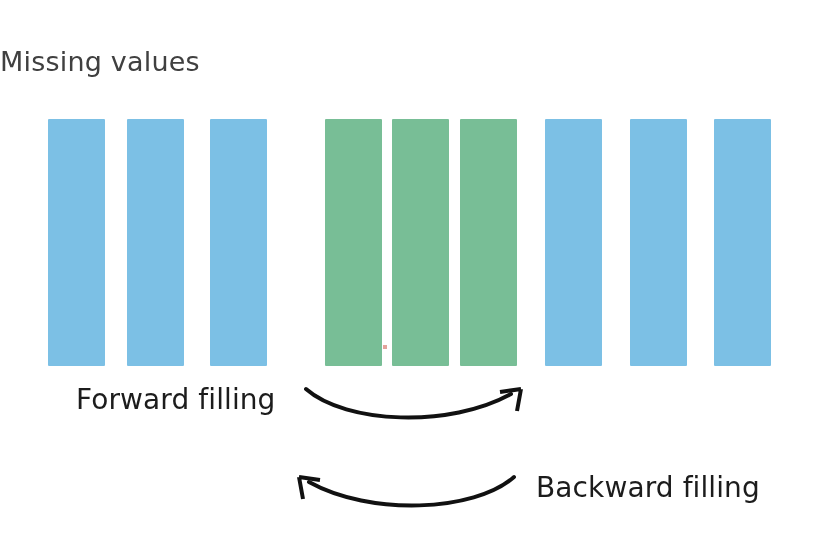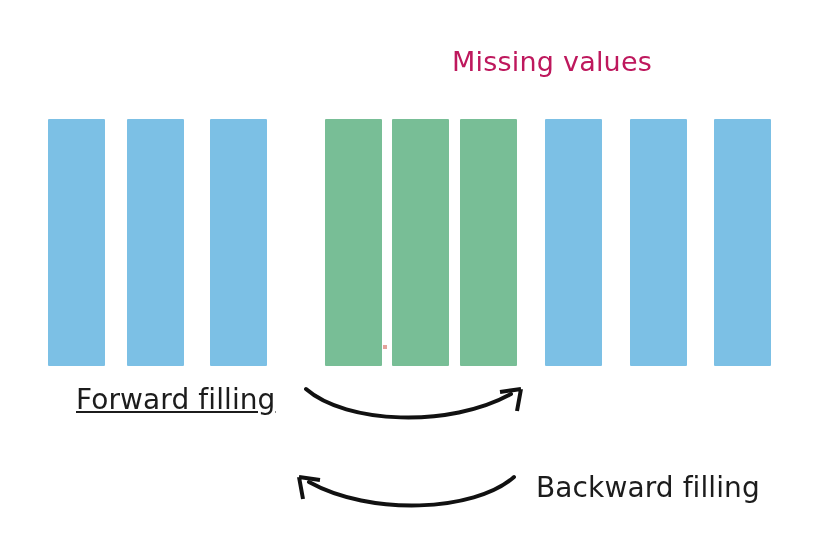--- a/index.html
+++ b/index.html
@@ -17,23 +17,23 @@
     position: relative;
     width: 816px;
     height: 537px;
     background: #ffffff;
   }
   #chart-title {
     position: absolute;
     left: 0;
     top: 46px;
     width: 652px;
-    text-align: right;
+    text-align: left;
     font-size: 27px;
-    color: #be185d;
+    color: #404040;
     font-family: "DejaVu Sans", sans-serif;
     font-weight: 400;
     letter-spacing: 0.2px;
     white-space: nowrap;
   }
   #bars-row {
     position: absolute;
     left: 0;
     top: 0;
     width: 816px;
@@ -50,21 +50,20 @@
     font-size: 28px;
     color: #1c1c1c;
     font-family: "DejaVu Sans", sans-serif;
     font-weight: 400;
     white-space: nowrap;
     letter-spacing: 0.1px;
   }
   #forward-filling-label {
     left: 76px;
     top: 383px;
-    text-decoration: underline;
   }
   #backward-filling-label {
     left: 536px;
     top: 471px;
   }
   .arrow-svg {
     position: absolute;
   }
   #forward-arrow-svg {
     left: 300px;

